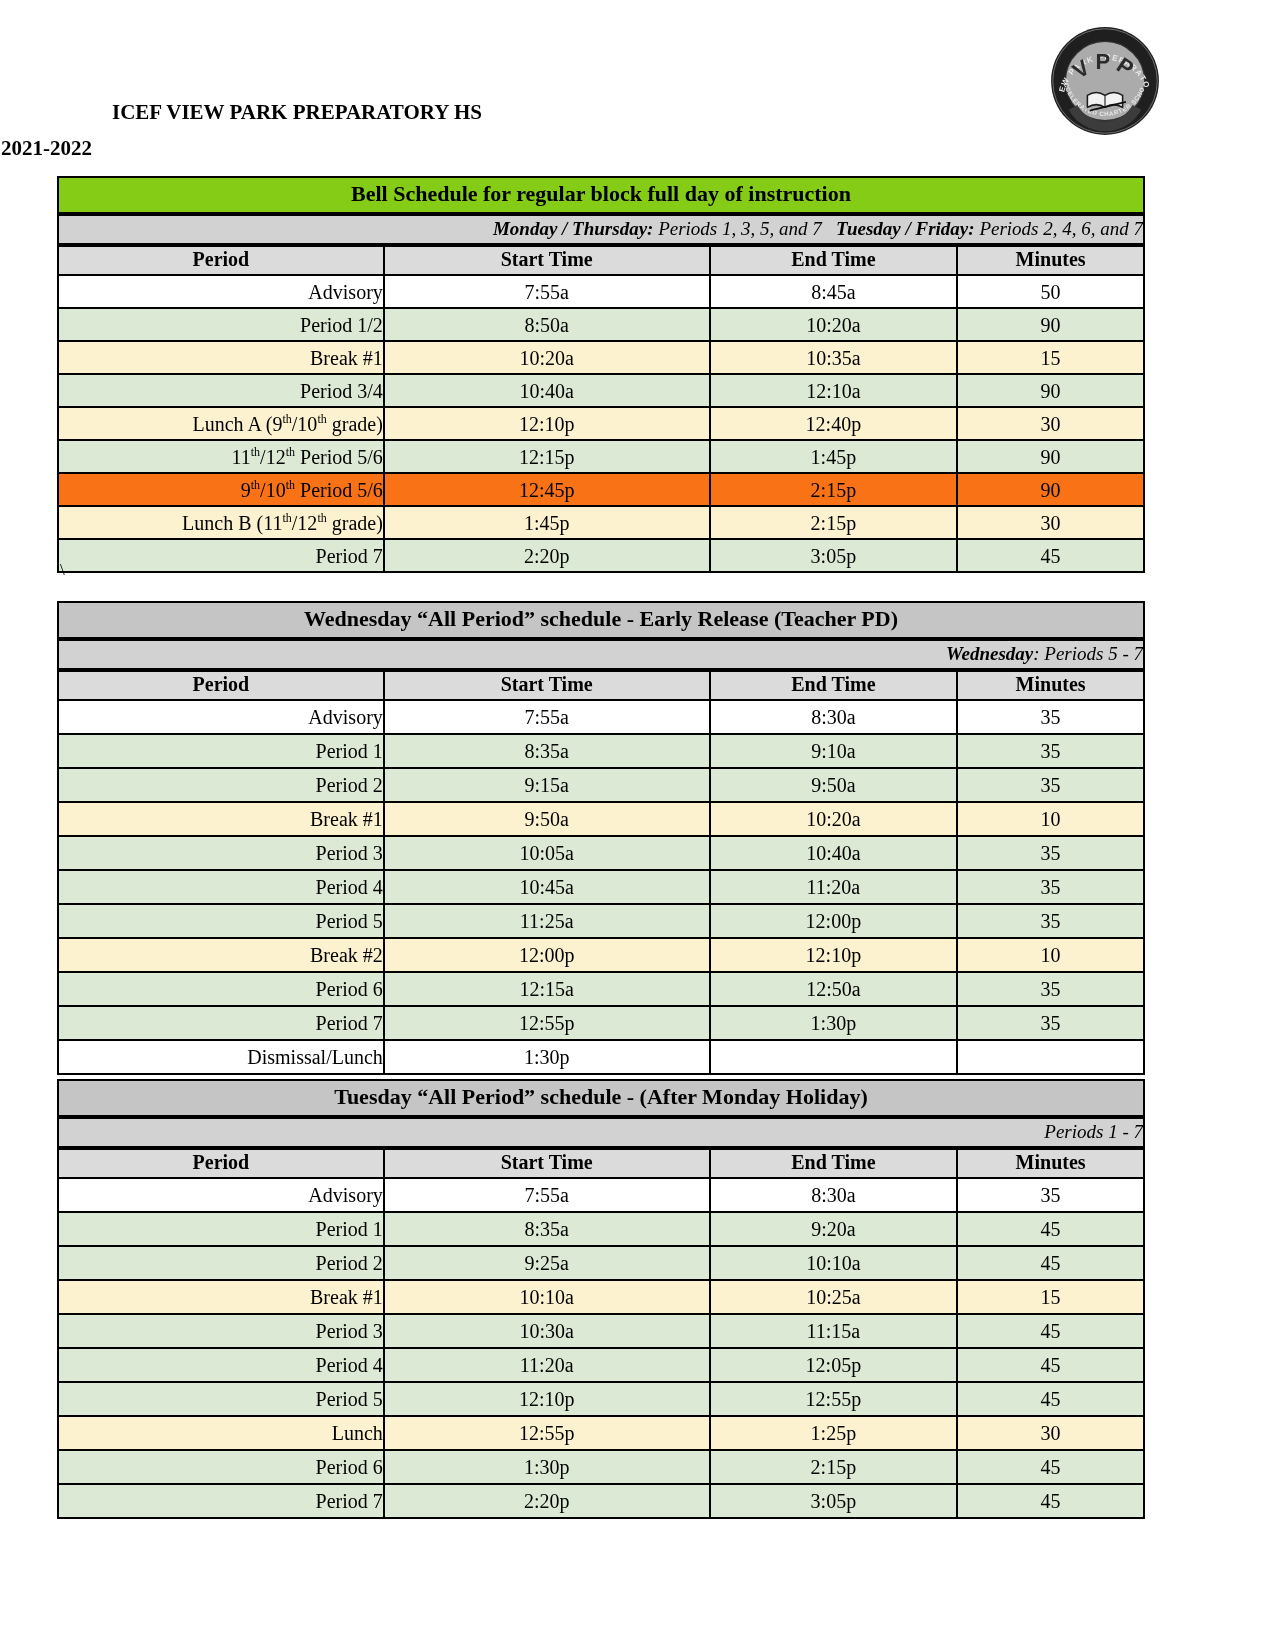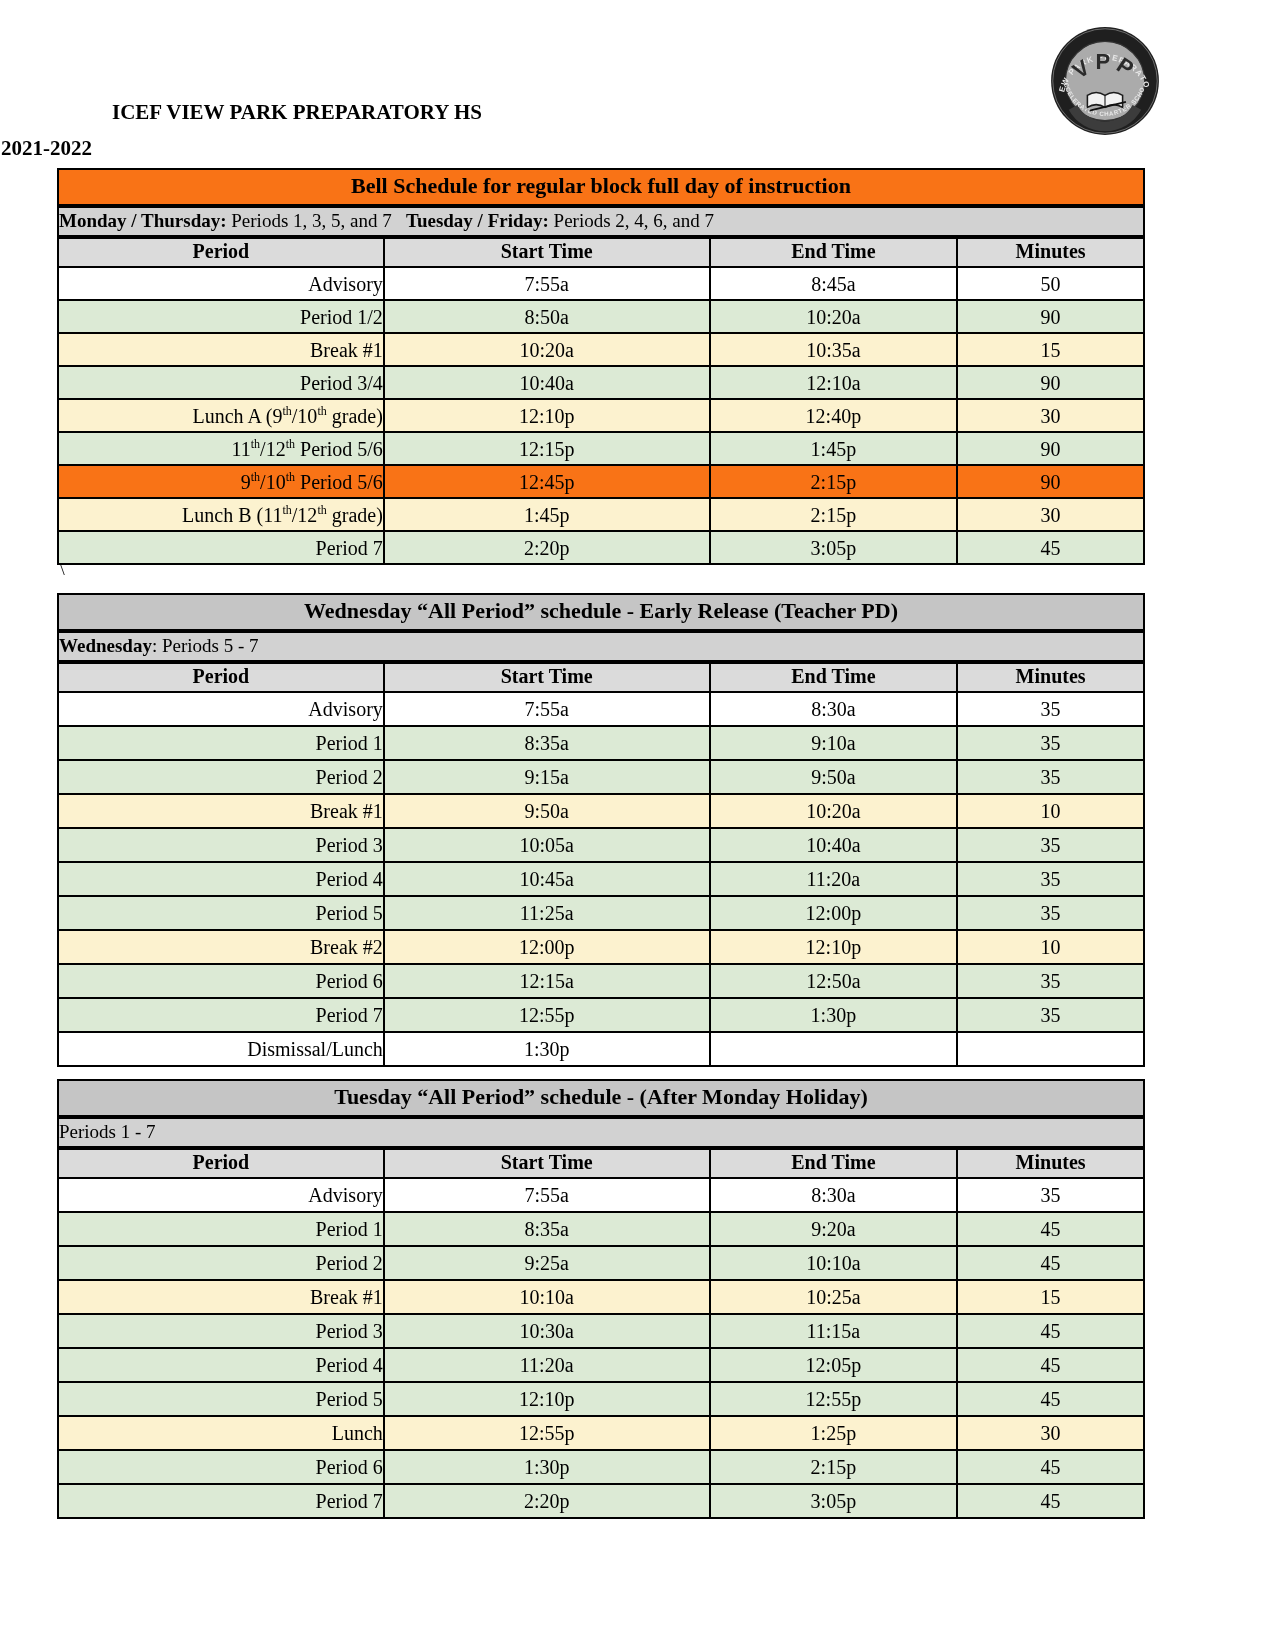--- a/index.html
+++ b/index.html
@@ -14,29 +14,29 @@
     padding-top:168px;
     overflow:hidden;
   }
   .h-line{position:absolute;left:0;width:1184px;text-align:left;font-weight:bold;font-size:21px;line-height:25px;}
   .h1{top:100px;text-indent:112px;}
   .h2{top:136px;text-indent:-125px;}
   .logo{position:absolute;left:1050px;top:24px;width:110px;height:114px;}
   .stray{position:absolute;left:60px;top:560px;font-size:17px;}
   .sched{margin-left:57px;width:1088px;}
   .sched + .sched{margin-top:28px;}
-  #s2{margin-top:12px;border-radius:16px;}
+  #s2{margin-top:4px;border-radius:16px;}
   .t-title{
     background:#c5c5c5;border:2px solid #000;
     text-align:center;font-weight:bold;font-size:22px;
     padding:3px 0 5px;
   }
   .t-sub{
     background:#d2d2d2;border:2px solid #000;border-top-width:2px;margin-top:0;
-    text-align:left;font-size:19px;padding:2px 0 3px;white-space:pre-wrap;
+    text-align:right;font-size:19px;padding:2px 0 3px;white-space:pre-wrap;font-style:italic;
   }
   table.grid{width:100%;border-collapse:collapse;table-layout:fixed;}
   .grid th{
     background:#dbdbdb;border:2px solid #000;
     font-size:20px;font-weight:bold;padding:1px 15px 3px;
   }
   .grid td{
     border:2px solid #000;font-size:20px;text-align:center;
     height:31px;padding:0;overflow:hidden;white-space:nowrap;line-height:1.1;
   }
@@ -76,21 +76,21 @@
         <path d="M34,63 Q42,58 50,63 Q58,58 66,63 L66,74 Q58,69 50,74 Q42,69 34,74 Z" fill="#f2f2f2" stroke="#1c1c1c" stroke-width="1.4"></path>
         <line x1="50" y1="63" x2="50" y2="74" stroke="#1c1c1c" stroke-width="1"></line>
         <line x1="36" y1="77" x2="69" y2="69" stroke="#111" stroke-width="1.6"></line>
       </g>
     </svg>
   </div>
 
   <div class="stray">\</div>
 
   <section class="sched" id="s0">
-    <div class="t-title" style="background: #f97316;">Bell Schedule for regular block full day of instruction</div>
+    <div class="t-title" style="background: #84cc16; margin-top: 8px;">Bell Schedule for regular block full day of instruction</div>
     <div class="t-sub" style="background: rgb(210, 210, 210);"><span style="font-weight: bold;">Monday / Thursday:</span><span> Periods 1, 3, 5, and 7   </span><span style="font-weight: bold;">Tuesday / Friday:</span><span> Periods 2, 4, 6, and 7</span></div>
     <table class="grid">
       <colgroup>
           <col style="width:30%">
           <col style="width:30%">
           <col style="width:22.8%">
           <col style="width:17.2%">
         </colgroup>
       <thead>
           <tr>

